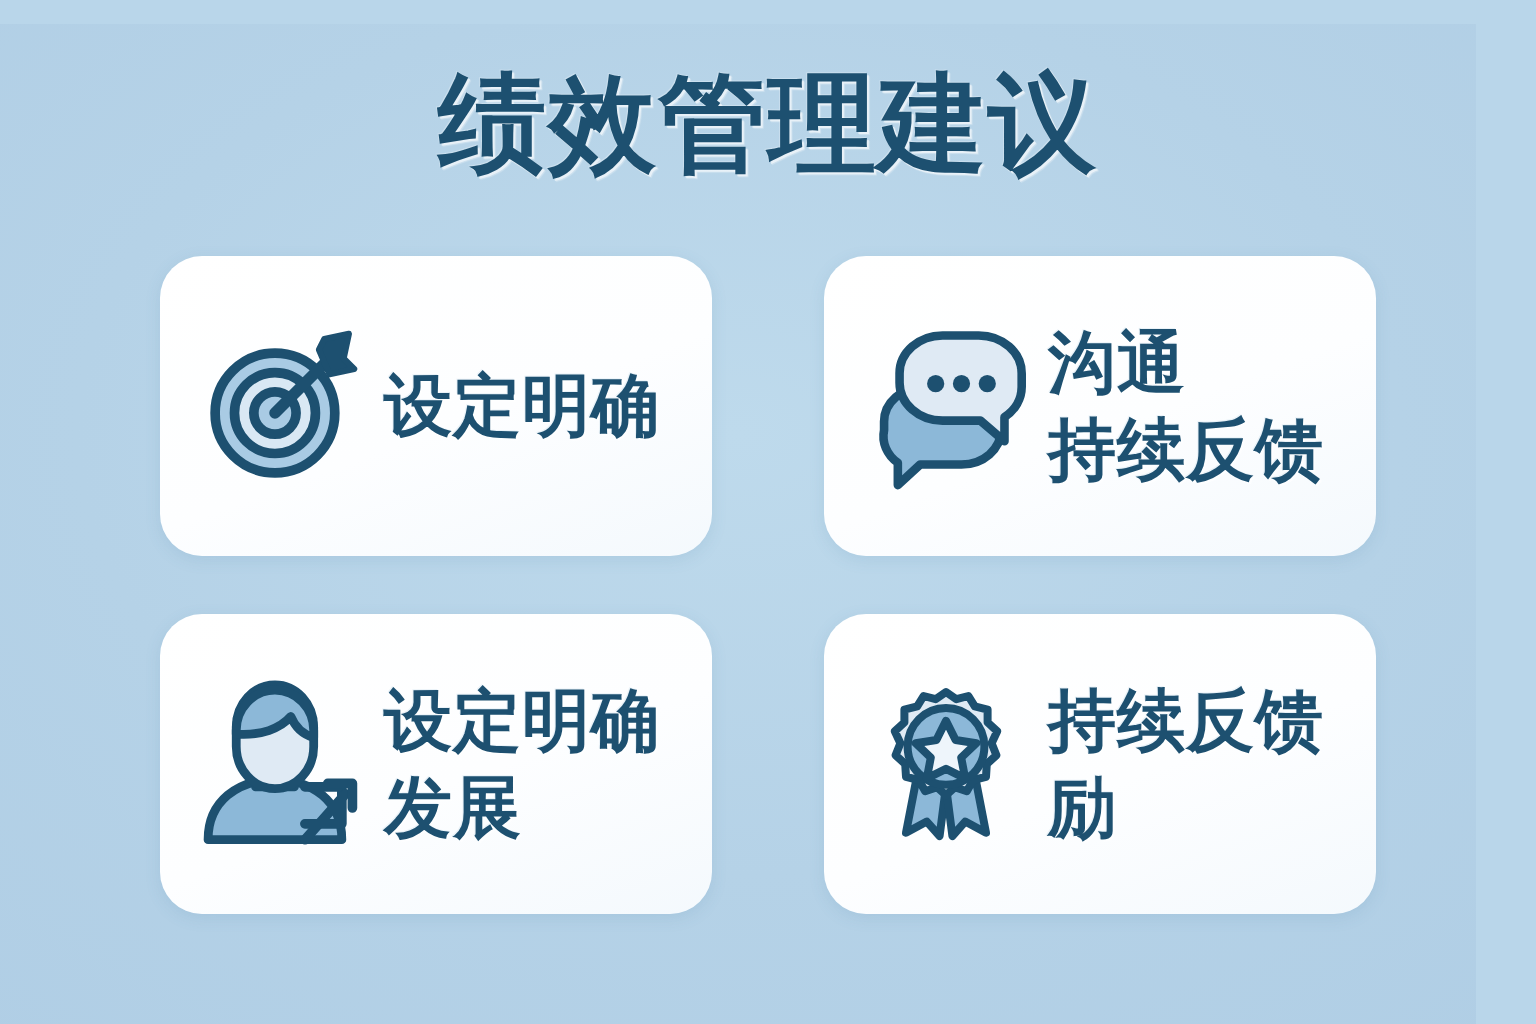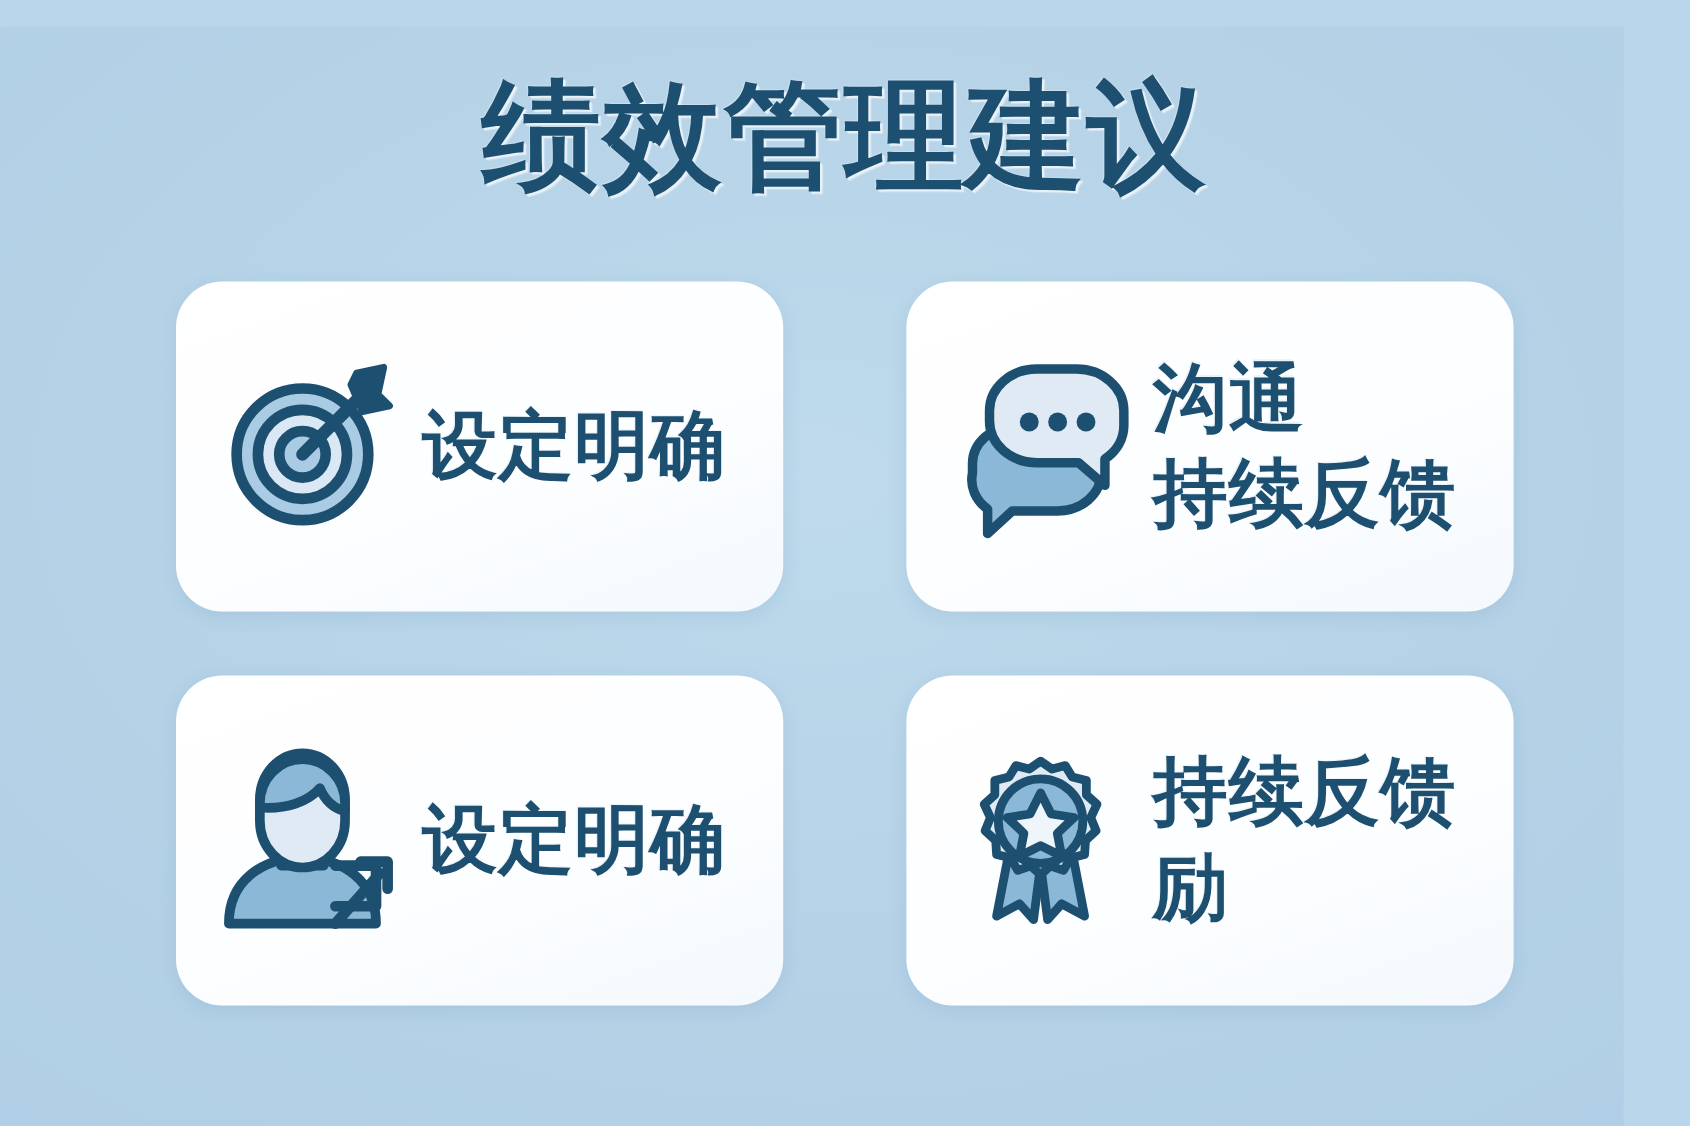--- a/index.html
+++ b/index.html
@@ -186,20 +186,21 @@
                    c-14 -4 -22 -14 -26 -24
                    c-12 14 -34 22 -62 20 z" fill="#8cb8d8" stroke="#1d5070" stroke-width="10" stroke-linejoin="round"></path>
 
           <path d="M126 126 h42 v-0 M168 126 v42 M168 168 h-42" fill="none" stroke="#1d5070" stroke-width="11" stroke-linecap="round" stroke-linejoin="round"></path>
           <path d="M126 186 l46 -52" fill="none" stroke="#1d5070" stroke-width="11" stroke-linecap="round"></path>
           <path d="M152 122 h28 v28" fill="none" stroke="#1d5070" stroke-width="11" stroke-linecap="round" stroke-linejoin="round"></path>
         </svg>
       </div>
       <div class="card-text">
         <div>设定明确</div>
+        <div>发展</div>
       </div>
     </div>
 
     <div class="card">
       <div class="card-icon">
         <svg viewBox="0 0 200 200" width="160" height="190" aria-hidden="true">
 
           <path d="M62 124 L50 186 L76 172 L92 190 L100 128 Z" fill="#8cb8d8" stroke="#1d5070" stroke-width="10" stroke-linejoin="round"></path>
           <path d="M138 124 L150 186 L124 172 L108 190 L100 128 Z" fill="#8cb8d8" stroke="#1d5070" stroke-width="10" stroke-linejoin="round"></path>
 

